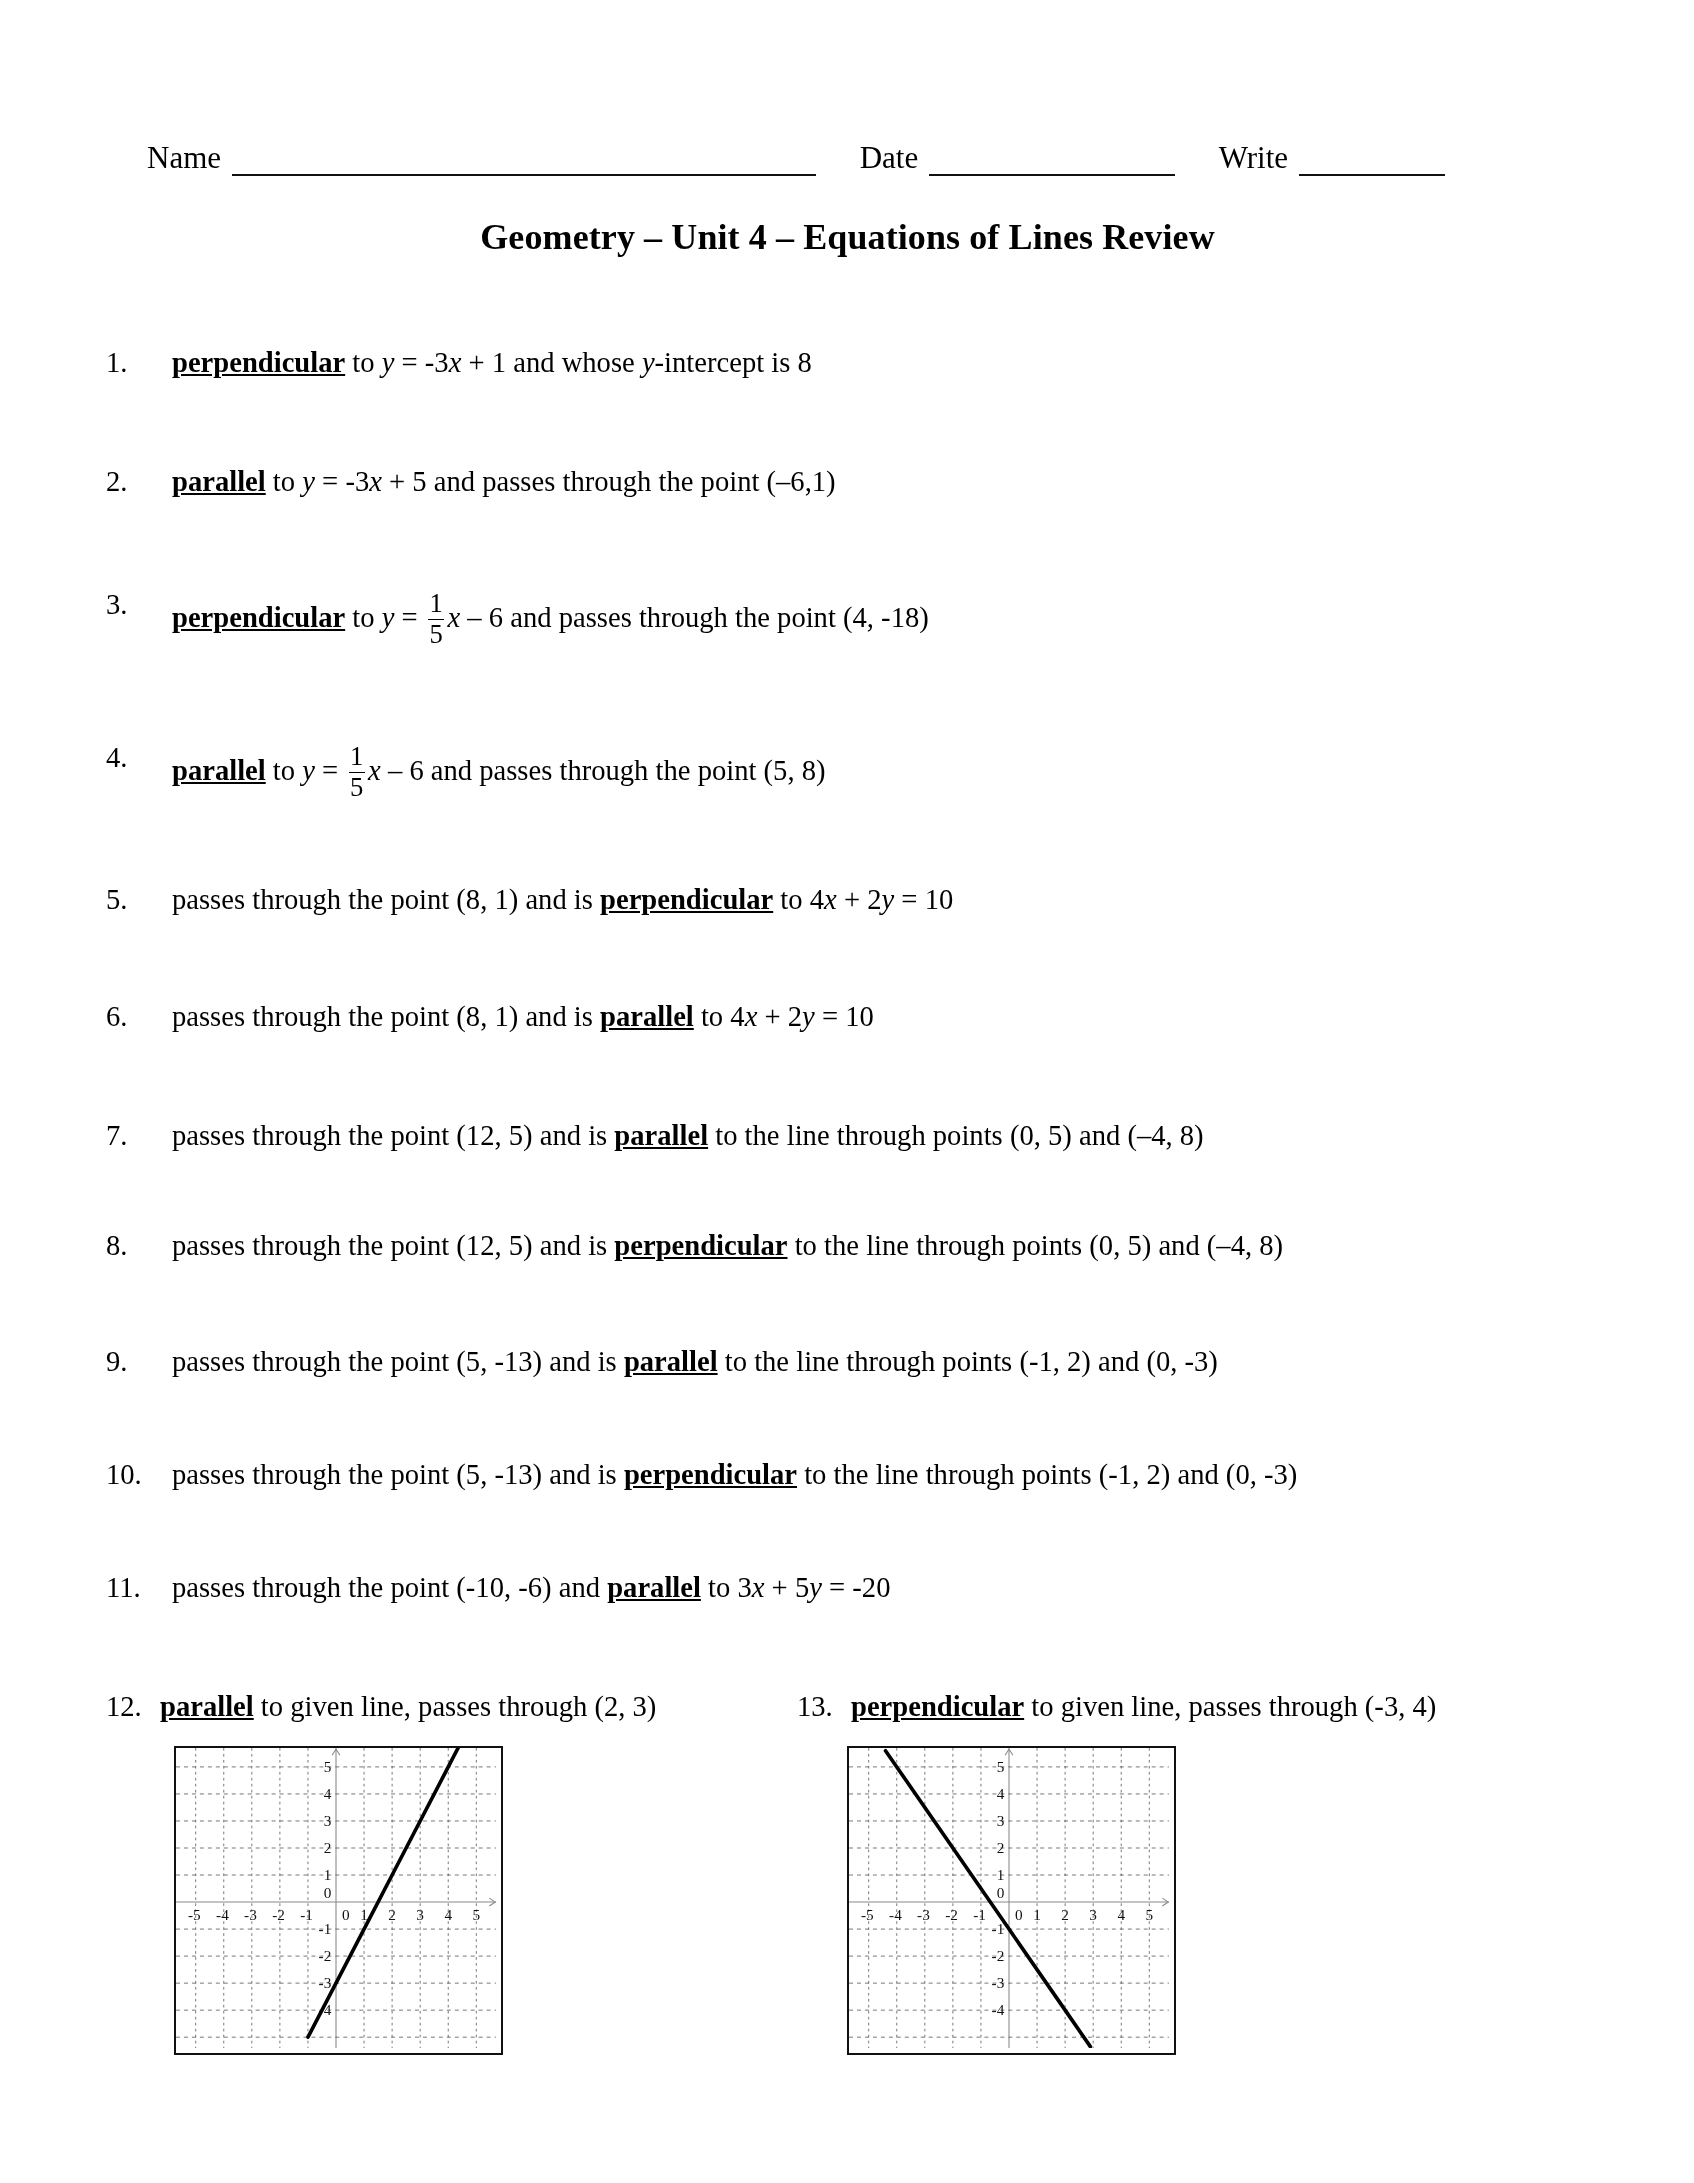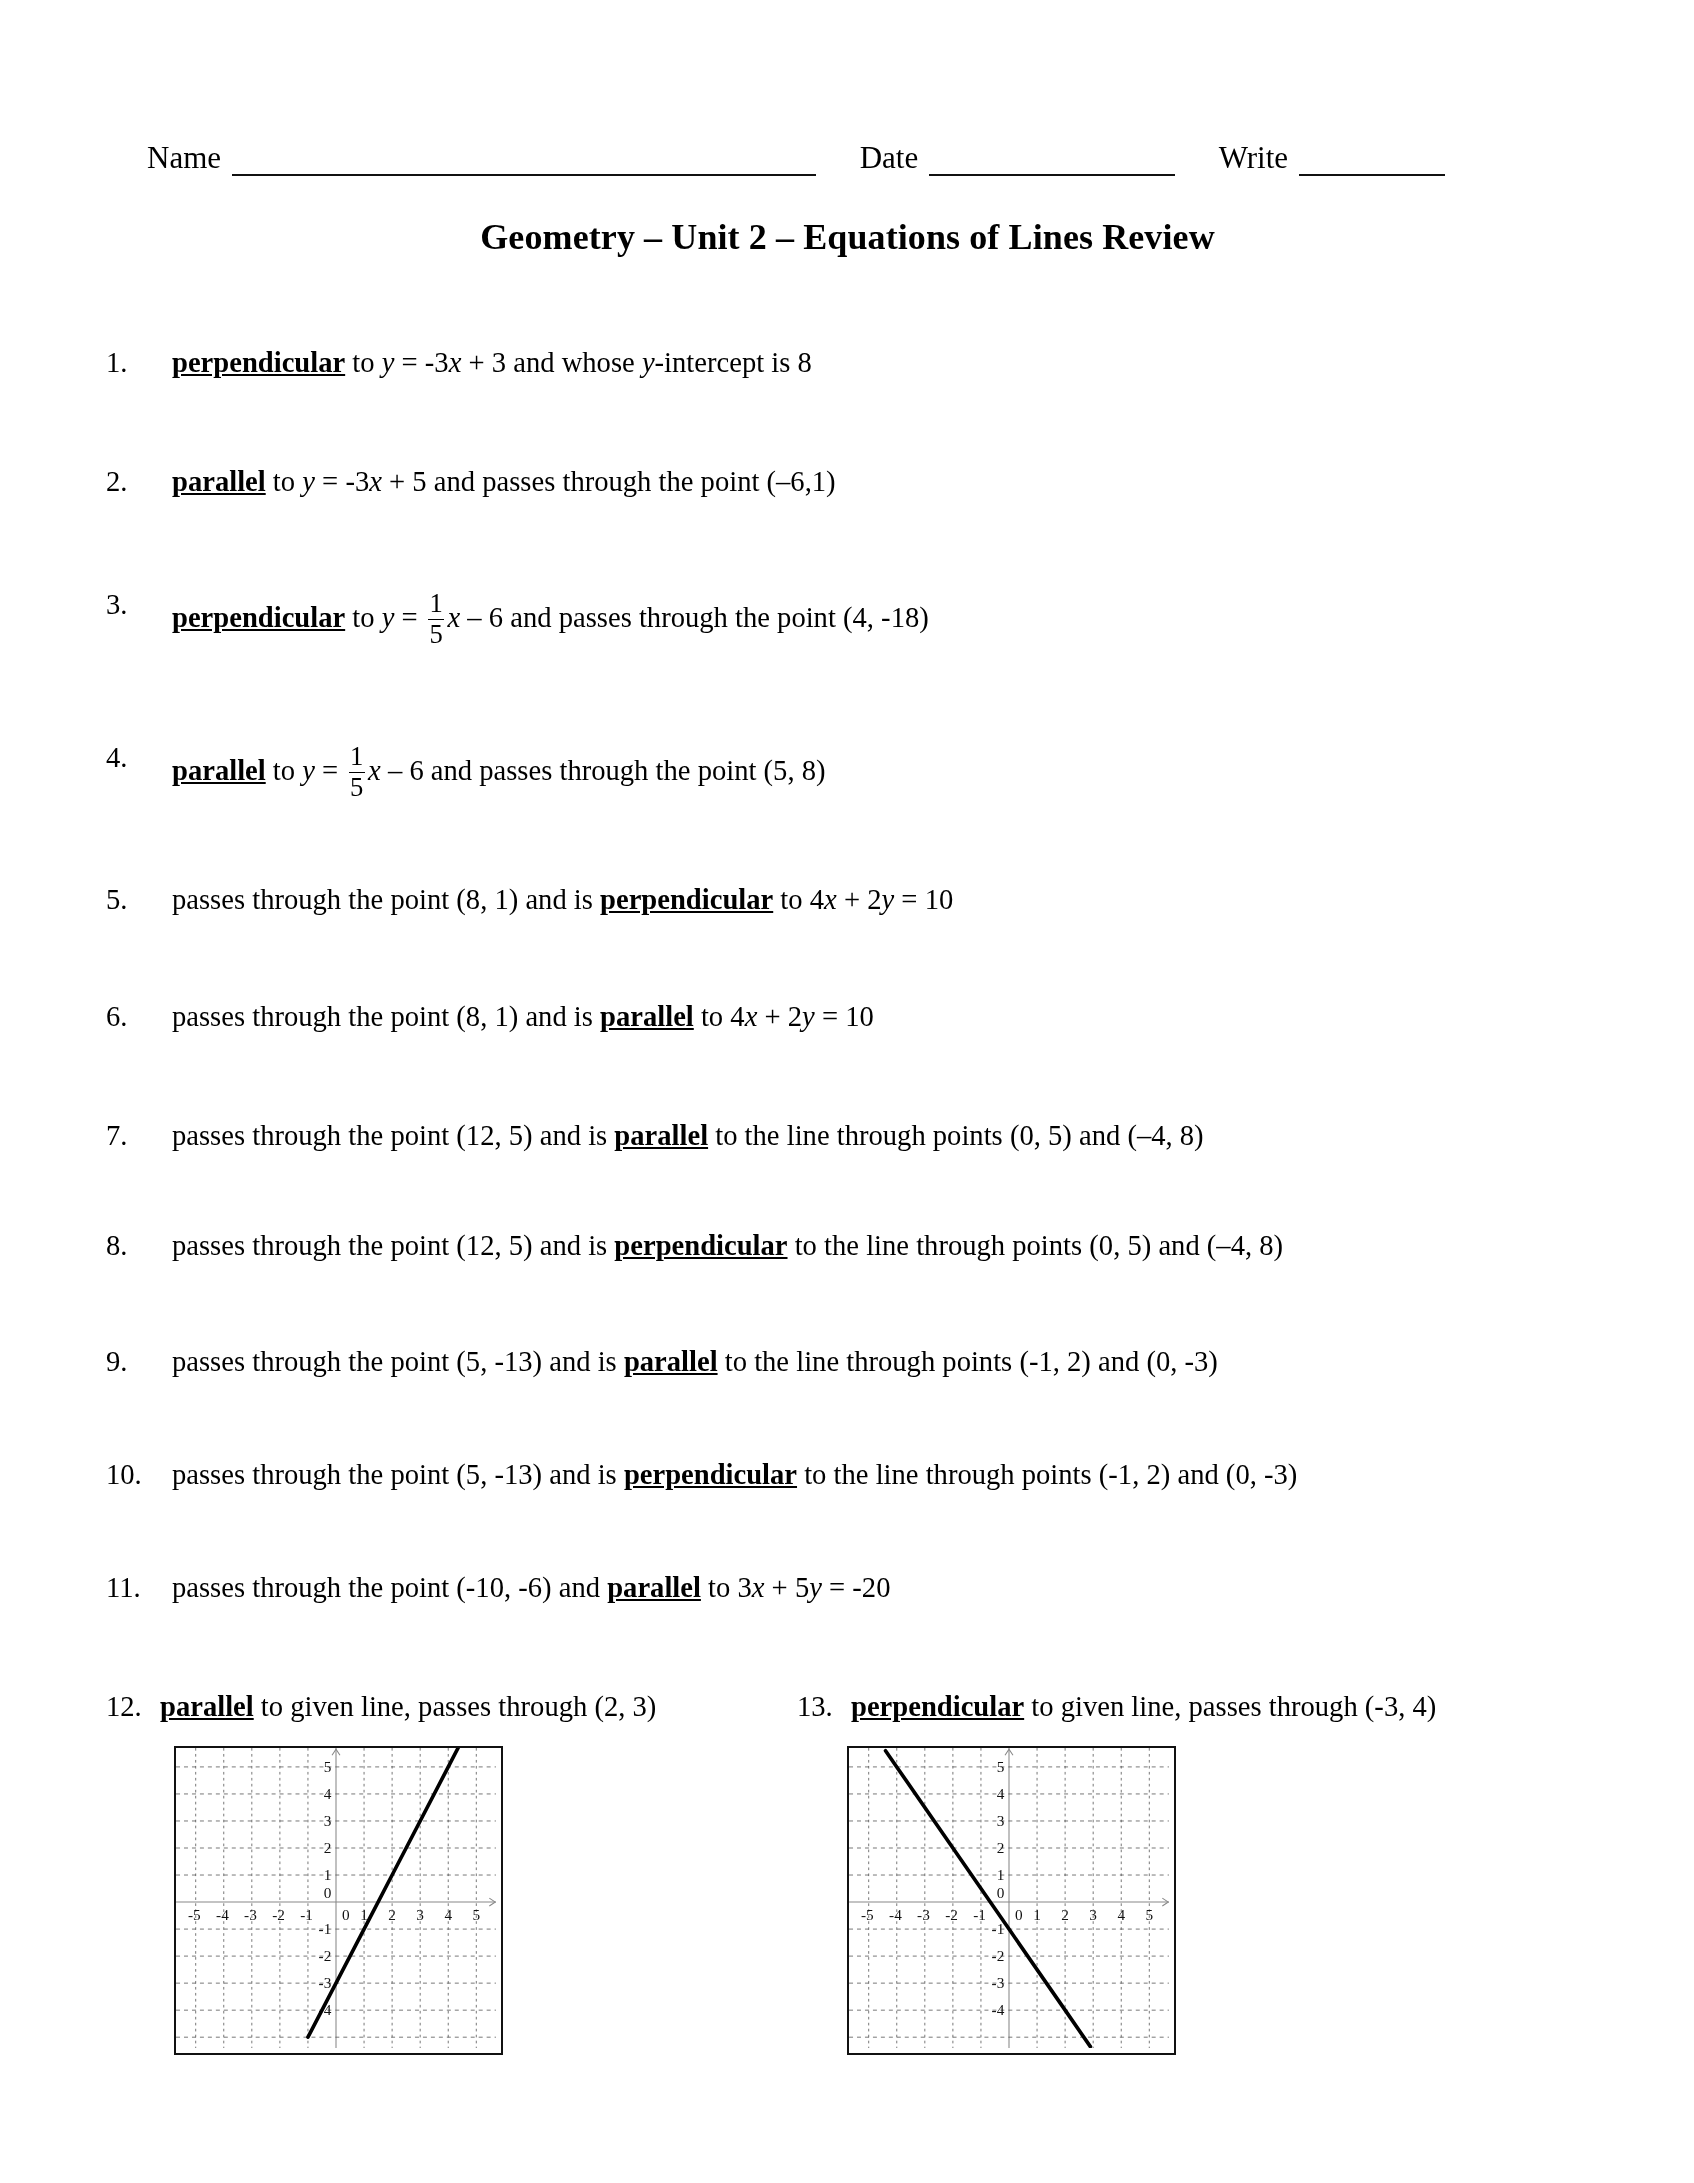--- a/index.html
+++ b/index.html
@@ -123,26 +123,26 @@
 
   <div class="hdr">
     <span class="lbl">Name</span>
     <span class="rule name"></span>
     <span class="lbl sp-date">Date</span>
     <span class="rule date"></span>
     <span class="lbl sp-period">Write</span>
     <span class="rule period"></span>
   </div>
 
-  <div class="title">Geometry – Unit 2 – Equations of Lines Review</div>
+  <div class="title">Geometry – Unit 4 – Equations of Lines Review</div>
 
 
   <div class="prob" style="left:106px; top:349px;">
     <span class="num">1.</span>
-    <span class="body"><span class="kw">perpendicular</span><span> to </span><span class="it">y</span><span> = -3</span><span class="it">x</span><span> + 3 and whose </span><span class="it">y</span><span>-intercept is 8</span></span>
+    <span class="body"><span class="kw">perpendicular</span><span> to </span><span class="it">y</span><span> = -3</span><span class="it">x</span><span> + 1 and whose </span><span class="it">y</span><span>-intercept is 8</span></span>
   </div>
 
   <div class="prob" style="left:106px; top:468px;">
     <span class="num">2.</span>
     <span class="body"><span class="kw">parallel</span><span> to </span><span class="it">y</span><span> = -3</span><span class="it">x</span><span> + 5 and passes through the point (–6,1)</span></span>
   </div>
 
   <div class="prob" style="left:106px; top:591px;">
     <span class="num">3.</span>
     <span class="body"><span class="kw">perpendicular</span><span> to  </span><span class="it">y</span><span> = </span><span class="frac"><span class="n">1</span><span class="bar"></span><span class="d">5</span></span><span class="it">x</span><span> – 6 and passes through the point (4, -18)</span></span>

